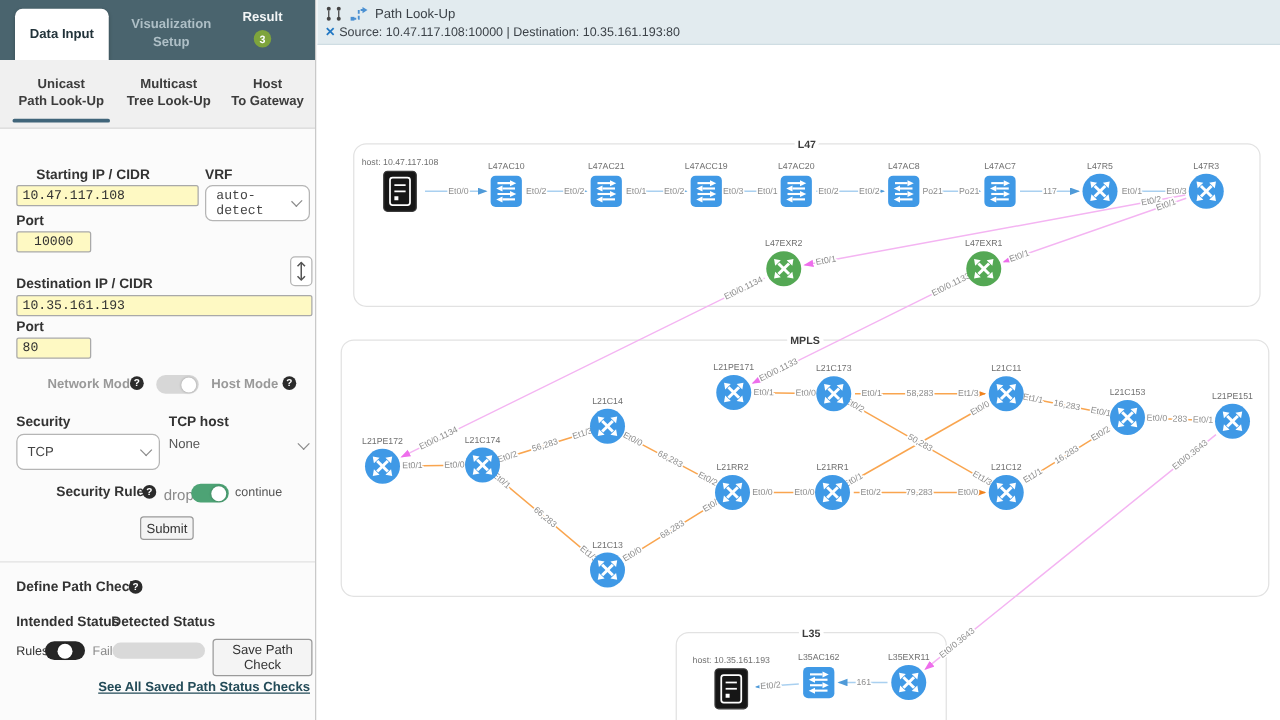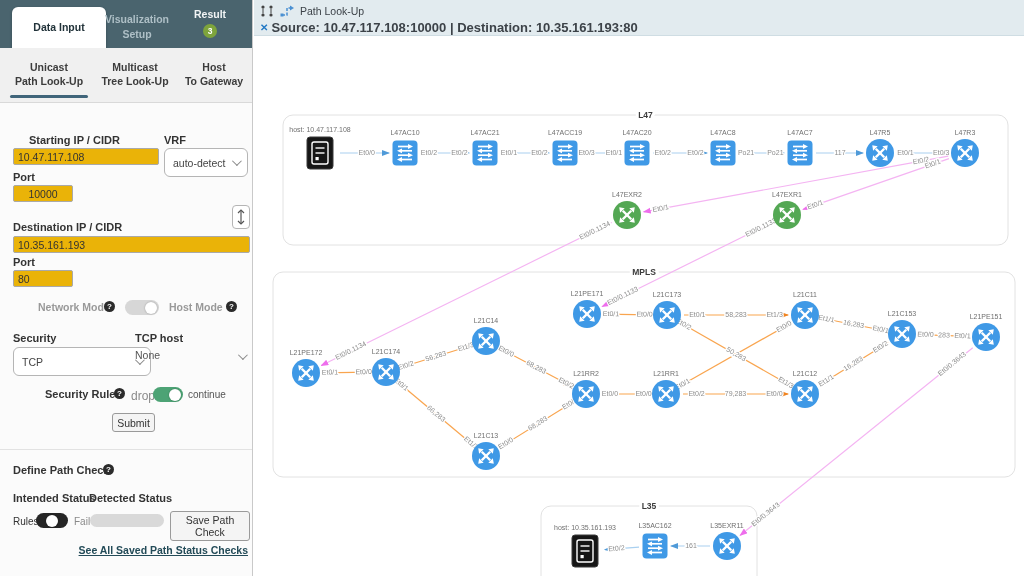--- a/index.html
+++ b/index.html
@@ -2,50 +2,50 @@
 <html><head>
 <meta charset="utf-8">
 <style>
   * { margin:0; padding:0; box-sizing:border-box; }
   html,body { width:1024px; height:576px; overflow:hidden; font-family:"Liberation Sans", sans-serif; background:#fff; }
 
   
   #sidebar { position:absolute; left:0; top:0; width:253px; height:576px; background:#fbfbfb; border-right:1px solid #c9c9c9; z-index:5; }
   #tabbar { position:absolute; left:0; top:0; width:100%; height:48px; background:#4a646e; }
   .tab { position:absolute; font-size:10.5px; font-weight:bold; text-align:center; cursor:pointer; }
-  #tab-data-input { left:12px; top:7px; width:94px; height:41px; background:#fff; border-radius:6px 6px 0 0; color:#22333a; line-height:41px; box-shadow:0 1px 3px rgba(0,0,0,.25); }
+  #tab-data-input { left:12px; top:7px; width:75px; height:41px; background:#fff; border-radius:6px 6px 0 0; color:#22333a; line-height:41px; box-shadow:0 1px 3px rgba(0,0,0,.25); }
   #tab-viz { left:96px; top:8px; width:82px; color:#aebfc6; line-height:15px; padding-top:4px; }
   #tab-result { left:184px; top:8px; width:52px; color:#f2f5f6; }
   #result-badge { margin:4px auto 0; width:14px; height:14px; border-radius:50%; background:#7ea43c; color:#fff; font-size:8.5px; line-height:14px; font-weight:bold; }
   #subtabs { position:absolute; left:0; top:48px; width:100%; height:55px; background:#f0f0f0; border-bottom:1px solid #d9d9d9; }
   .subtab { position:absolute; top:12px; font-size:10.5px; font-weight:bold; color:#3c3c3c; text-align:center; line-height:14px; cursor:pointer; }
   #subtab-unicast { left:8px; width:82px; }
   #subtab-multicast { left:94px; width:82px; }
   #subtab-host { left:180px; width:68px; }
   #subtab-underline { position:absolute; left:10px; top:47px; width:78px; height:3px; background:#40657a; border-radius:2px; }
 
   .flabel { position:absolute; font-size:11px; font-weight:bold; color:#333; }
-  .finput { position:absolute; height:17px; border:1px solid #a9a9a9; border-radius:2px; background:#eab308; font-size:10.5px; color:#333; padding:0 4px; font-family:Liberation Sans, sans-serif; }
+  .finput { position:absolute; height:17px; border:1px solid #a9a9a9; border-radius:2px; background:#fef9c3; font-size:10.5px; color:#333; padding:0 4px; font-family:Liberation Mono, monospace; }
   .fselect { position:absolute; border:1px solid #b5b5b5; border-radius:6px; background:#fff; font-size:10.5px; color:#444; display:flex; align-items:center; justify-content:space-between; padding:0 8px; cursor:pointer; }
   .chev { width:7px; height:7px; border-right:1.5px solid #8a8a8a; border-bottom:1.5px solid #8a8a8a; transform:rotate(45deg) translateY(-2px); }
   .qmark { display:inline-block; width:11px; height:11px; border-radius:50%; background:#2b2b2b; color:#fff; font-size:8px; line-height:11px; text-align:center; font-weight:bold; vertical-align:middle; cursor:pointer; }
   .toggle { position:absolute; border-radius:8px; cursor:pointer; }
   .knob { position:absolute; top:1.5px; width:12px; height:12px; border-radius:50%; background:#fff; box-shadow:0 0 2px rgba(0,0,0,.3); }
   .graytext { color:#999; font-size:10.5px; font-weight:bold; }
   .btn { position:absolute; border:1px solid #9a9a9a; background:#f4f4f4; border-radius:3px; font-size:10.5px; color:#333; text-align:center; cursor:pointer; font-family:"Liberation Sans",sans-serif; }
   .divider { position:absolute; left:0; width:100%; height:1px; background:#e2e2e2; }
 
   
   #main { position:absolute; left:254px; top:0; width:770px; height:576px; background:#fff; }
   #main-header { position:absolute; left:0; top:0; width:100%; height:36px; background:#e2ebef; border-bottom:1px solid #cfdde3; z-index:3; }
   #mh-line1 { position:absolute; left:6px; top:4px; display:flex; align-items:center; gap:5px; }
   #mh-title { font-size:10.5px; color:#3c4248; }
   #mh-line2 { position:absolute; left:6px; top:20px; display:flex; align-items:center; gap:3px; }
   #mh-close { color:#2178c4; font-size:10px; font-weight:bold; cursor:pointer; }
-  #mh-summary { font-size:13px; color:#3c4248;font-weight:bold; }
+  #mh-summary { font-size:10px; color:#3c4248; }
   #topo { position:absolute; left:0; top:0; width:770px; height:576px; }
 
   
   .plabel { font:7px "Liberation Sans",sans-serif; fill:#8d8d8d; text-anchor:middle; dominant-baseline:middle; paint-order:stroke; stroke:#ffffff; stroke-width:2.5px; }
   .nlabel { font:7px "Liberation Sans",sans-serif; fill:#6f6f6f; text-anchor:middle; paint-order:stroke; stroke:#ffffff; stroke-width:2px; }
   .glabel { font:bold 8.5px "Liberation Sans",sans-serif; fill:#3c3c3c; text-anchor:middle; dominant-baseline:middle; paint-order:stroke; stroke:#ffffff; stroke-width:6px; }
 </style>
 </head>
 <body>
 
@@ -74,21 +74,21 @@
     <div class="subtab" id="subtab-host">
       <div>Host</div>
       <div>To Gateway</div>
     </div>
     <div id="subtab-underline"></div>
   </div>
 
   <div class="flabel" style="left:29px; top:134px;">Starting IP / CIDR</div>
   <input class="finput" style="left: 13px; top: 148px; width: 146px;" value="10.47.117.108">
   <div class="flabel" style="left:164px; top:134px;">VRF</div>
-  <div class="fselect" style="left:164px; top:148px; width:84px; height:29px;">
+  <div class="fselect" style="left:164px; top:148px; width:84px; height:29px;font-family:Liberation Mono, monospace;">
     <span>auto-detect</span>
     <span class="chev"></span>
   </div>
   <div class="flabel" style="left:13px; top:171px;">Port</div>
   <input class="finput" style="left: 13px; top: 185px; width: 60px; text-align: center;" value="10000">
 
   <div class="btn" style="left:232px; top:205px; width:18px; height:24px; background:#fff; border-color:#b5b5b5; border-radius:4px;">
     <svg width="10" height="16" viewBox="0 0 10 16" style="margin-top:3px;">
       <path d="M5 1 L5 15" stroke="#555" stroke-width="1.2" fill="none"></path>
       <path d="M2 4 L5 1 L8 4" stroke="#555" stroke-width="1.2" fill="none"></path>
@@ -103,21 +103,21 @@
 
   <span class="graytext" style="position:absolute; left:38px; top:301px;">Network Mode</span>
   <span class="qmark" style="position:absolute; left:104px; top:301px;">?</span>
   <div class="toggle" style="left:125px; top:300px; width:34px; height:15px; background:#d7d7d7;">
     <div class="knob" style="right:2px;"></div>
   </div>
   <span class="graytext" style="position:absolute; left:169px; top:301px;">Host Mode</span>
   <span class="qmark" style="position:absolute; left:226px; top:301px;">?</span>
 
   <div class="flabel" style="left:13px; top:332px;">Security</div>
-  <div class="fselect" style="left:13px; top:347px; width:138px; height:29px;">
+  <div class="fselect" style="left:13px; top:347px; width:115px; height:29px;">
     <span>TCP</span>
     <span class="chev"></span>
   </div>
   <div class="flabel" style="left:135px; top:332px;">TCP host</div>
   <span style="position:absolute; left:135px; top:349px; font-size:10.5px; color:#555;">None</span>
   <span class="chev" style="position:absolute; left:238px; top:353px;"></span>
 
   <span class="flabel" style="left:45px; top:388px;">Security Rules</span>
   <span class="qmark" style="position:absolute; left:114px; top:388px;">?</span>
   <span style="position:absolute; left:131px; top:389px; font-size:12px; color:#8a8a8a;">drop</span>

